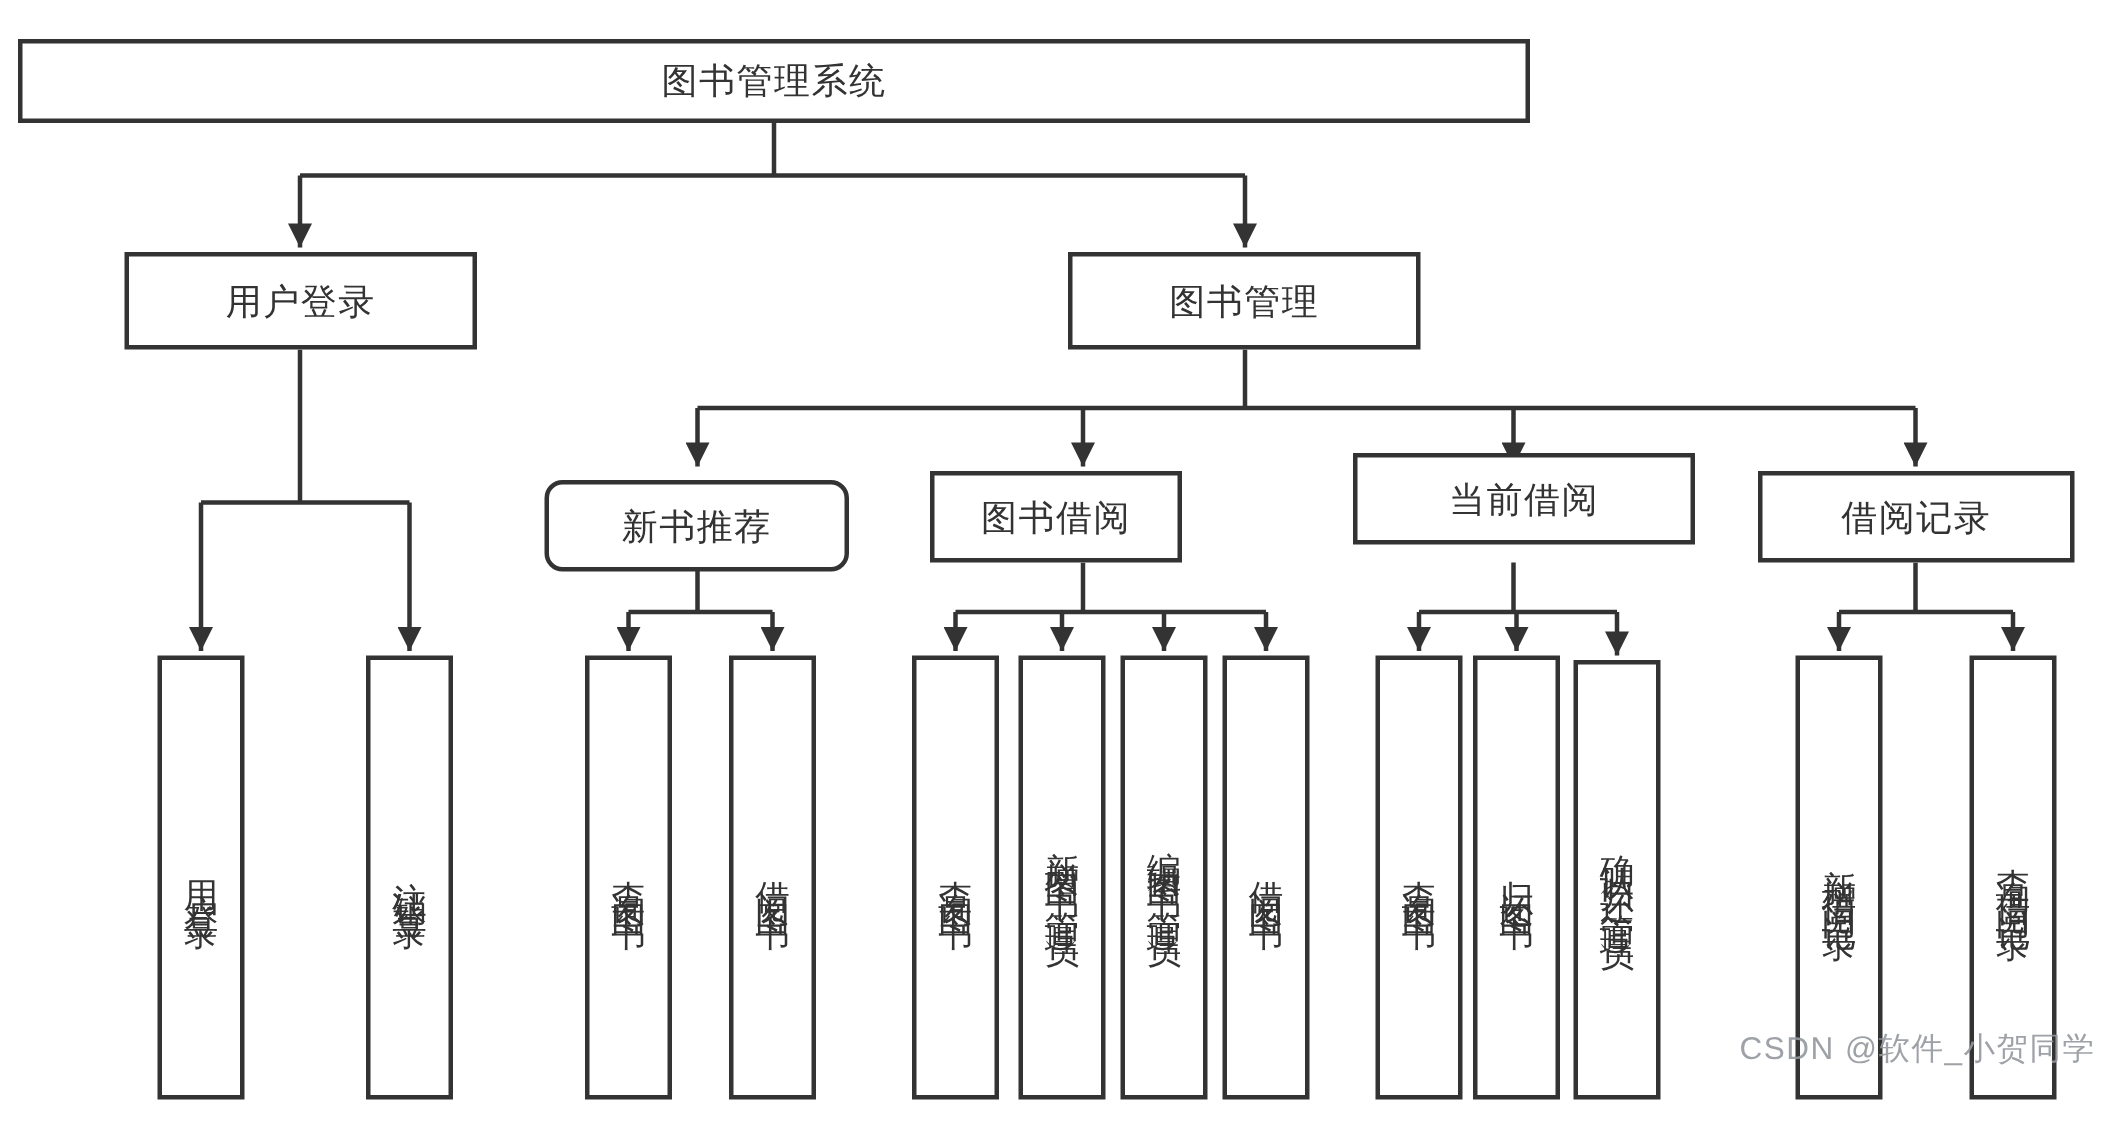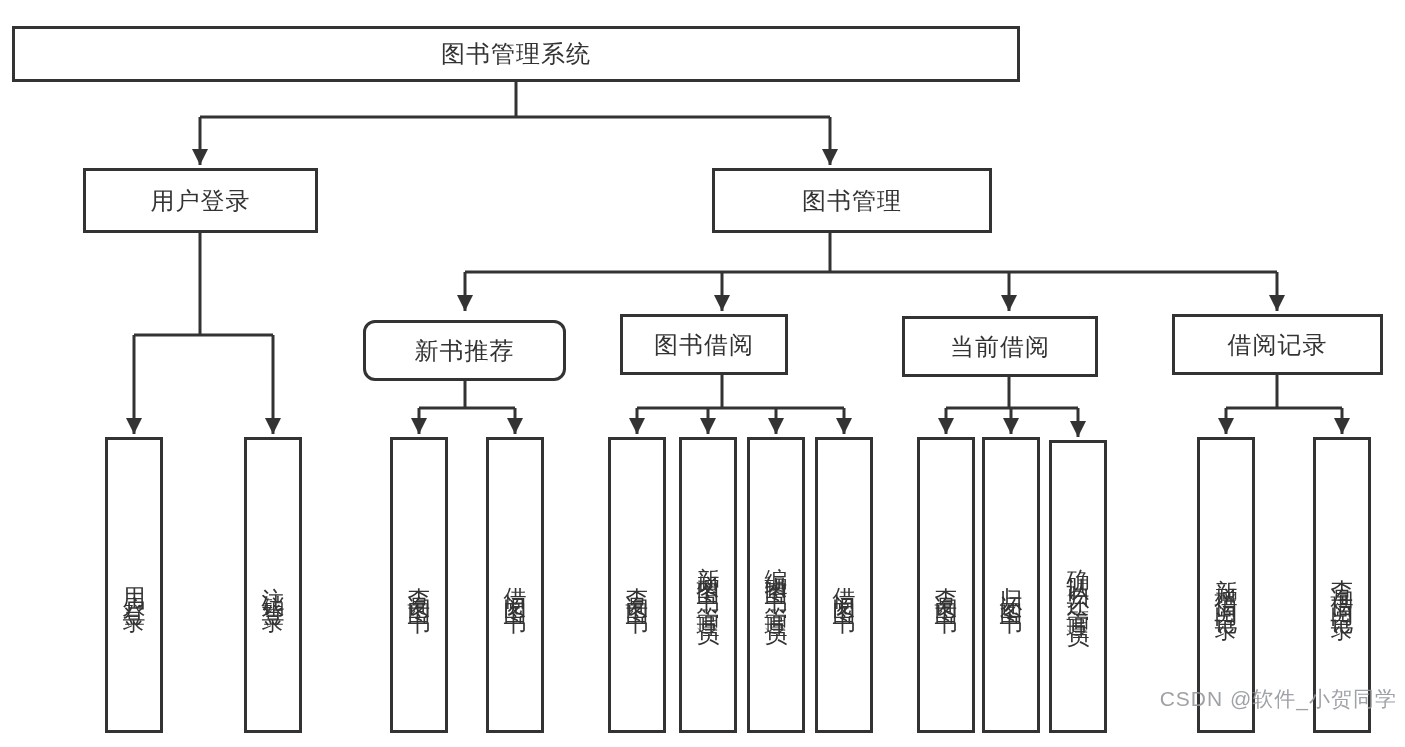--- a/index.html
+++ b/index.html
@@ -34,25 +34,25 @@
     justify-content: center;
     z-index: 2;
     font-size: 24px;
     letter-spacing: 1px;
     color: #333333;
   }
   
   .n-root { left: 12px; top: 26px; width: 1008px; height: 56px; }
   
   .n-user-login { left: 83px;  top: 168px; width: 235px; height: 65px; }
-  .n-book-mgmt  { left: 712px; top: 168px; width: 280px; height: 65px; }
+  .n-book-mgmt  { left: 712px; top: 168px; width: 235px; height: 65px; }
   
   .n-new-book-rec   { left: 363px;  top: 320px; width: 203px; height: 61px; border-radius: 12px; }
   .n-book-borrow    { left: 620px;  top: 314px; width: 168px; height: 61px; }
-  .n-current-borrow { left: 902px;  top: 316px; width: 196px; height: 61px; }
+  .n-current-borrow { left: 902px;  top: 302px; width: 228px; height: 61px; }
   .n-borrow-records { left: 1172px; top: 314px; width: 211px; height: 61px; }
   
   .leaf {
     top: 437px;
     width: 58px;
     height: 296px;
   }
   .leaf .vtext {
     writing-mode: vertical-rl;
     text-orientation: mixed;

